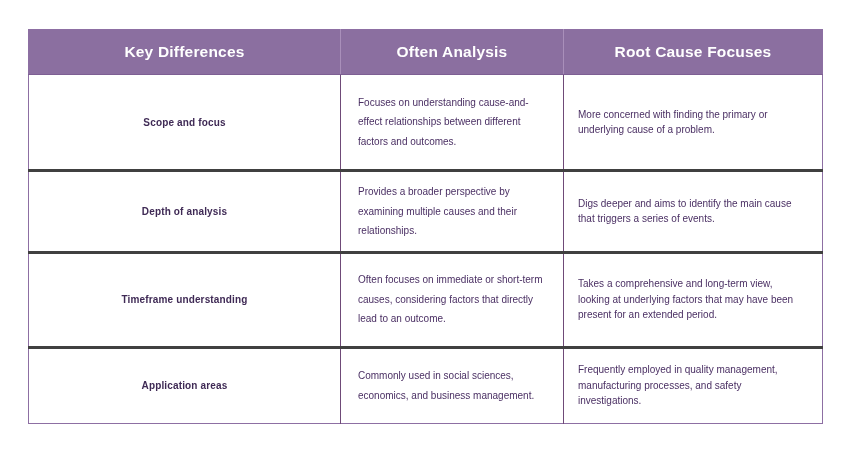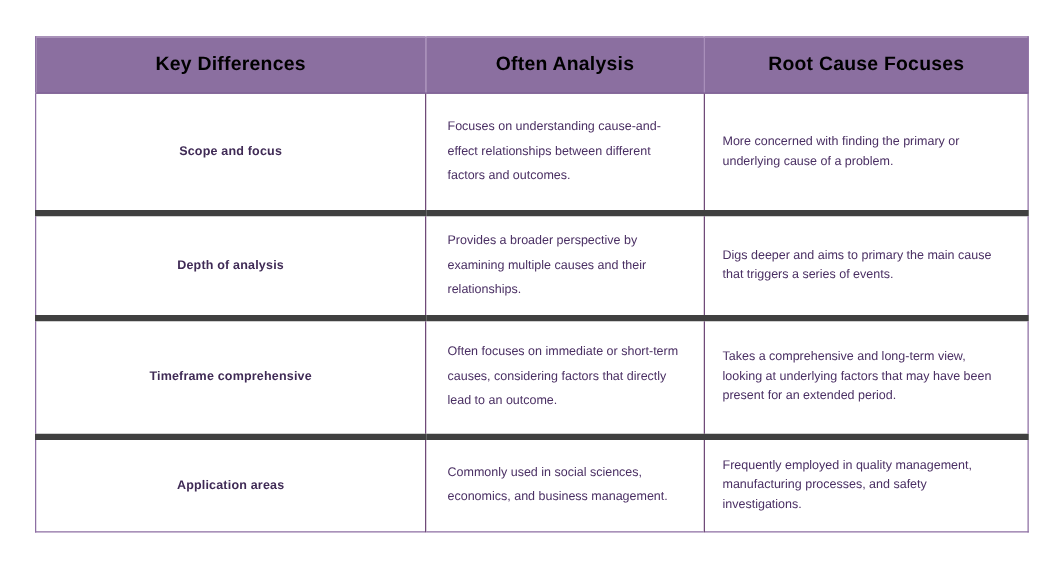--- a/index.html
+++ b/index.html
@@ -34,34 +34,34 @@
   table.comparison-table col.col-key   { width: 312px; }
   table.comparison-table col.col-mid   { width: 223px; }
   table.comparison-table col.col-right { width: 259px; }
 
   thead tr.table-header-row {
     height: 45px;
   }
 
   thead th {
     background: #8b6fa0;
-    color: #000000;
+    color: #ffffff;
     font-size: 15.5px;
     font-weight: bold;
     text-align: center;
     letter-spacing: .2px;
     padding: 0 6px;
     border-right: 1px solid #a98fba;
     border-bottom: 1px solid #7d5f93;
     box-sizing: border-box;
   }
   thead th:last-child { border-right: none; }
 
   tbody td {
-    border-top: 5px solid #404040;
+    border-top: 3px solid #404040;
     border-right: 1px solid #6f4a78;
     vertical-align: middle;
     box-sizing: border-box;
     color: #3f2d56;
   }
   tbody tr:first-child td { border-top: none; }
   tbody td:last-child { border-right: none; }
 
   td.cell-key {
     text-align: center;
@@ -111,24 +111,24 @@
     </thead>
     <tbody>
       <tr class="row-1">
         <td class="cell-key">Scope and focus</td>
         <td class="cell-desc">Focuses on understanding cause-and-effect relationships between different factors and outcomes.</td>
         <td class="cell-desc tight">More concerned with finding the primary or underlying cause of a problem.</td>
       </tr>
       <tr class="row-2">
         <td class="cell-key">Depth of analysis</td>
         <td class="cell-desc">Provides a broader perspective by examining multiple causes and their relationships.</td>
-        <td class="cell-desc tight">Digs deeper and aims to primary the main cause that triggers a series of events.</td>
+        <td class="cell-desc tight">Digs deeper and aims to identify the main cause that triggers a series of events.</td>
       </tr>
       <tr class="row-3">
-        <td class="cell-key">Timeframe comprehensive</td>
+        <td class="cell-key">Timeframe understanding</td>
         <td class="cell-desc">Often focuses on immediate or short-term causes, considering factors that directly lead to an outcome.</td>
         <td class="cell-desc tight">Takes a comprehensive and long-term view, looking at underlying factors that may have been present for an extended period.</td>
       </tr>
       <tr class="row-4">
         <td class="cell-key">Application areas</td>
         <td class="cell-desc">Commonly used in social sciences, economics, and business management.</td>
         <td class="cell-desc tight">Frequently employed in quality management, manufacturing processes, and safety investigations.</td>
       </tr>
     </tbody>
   </table>

